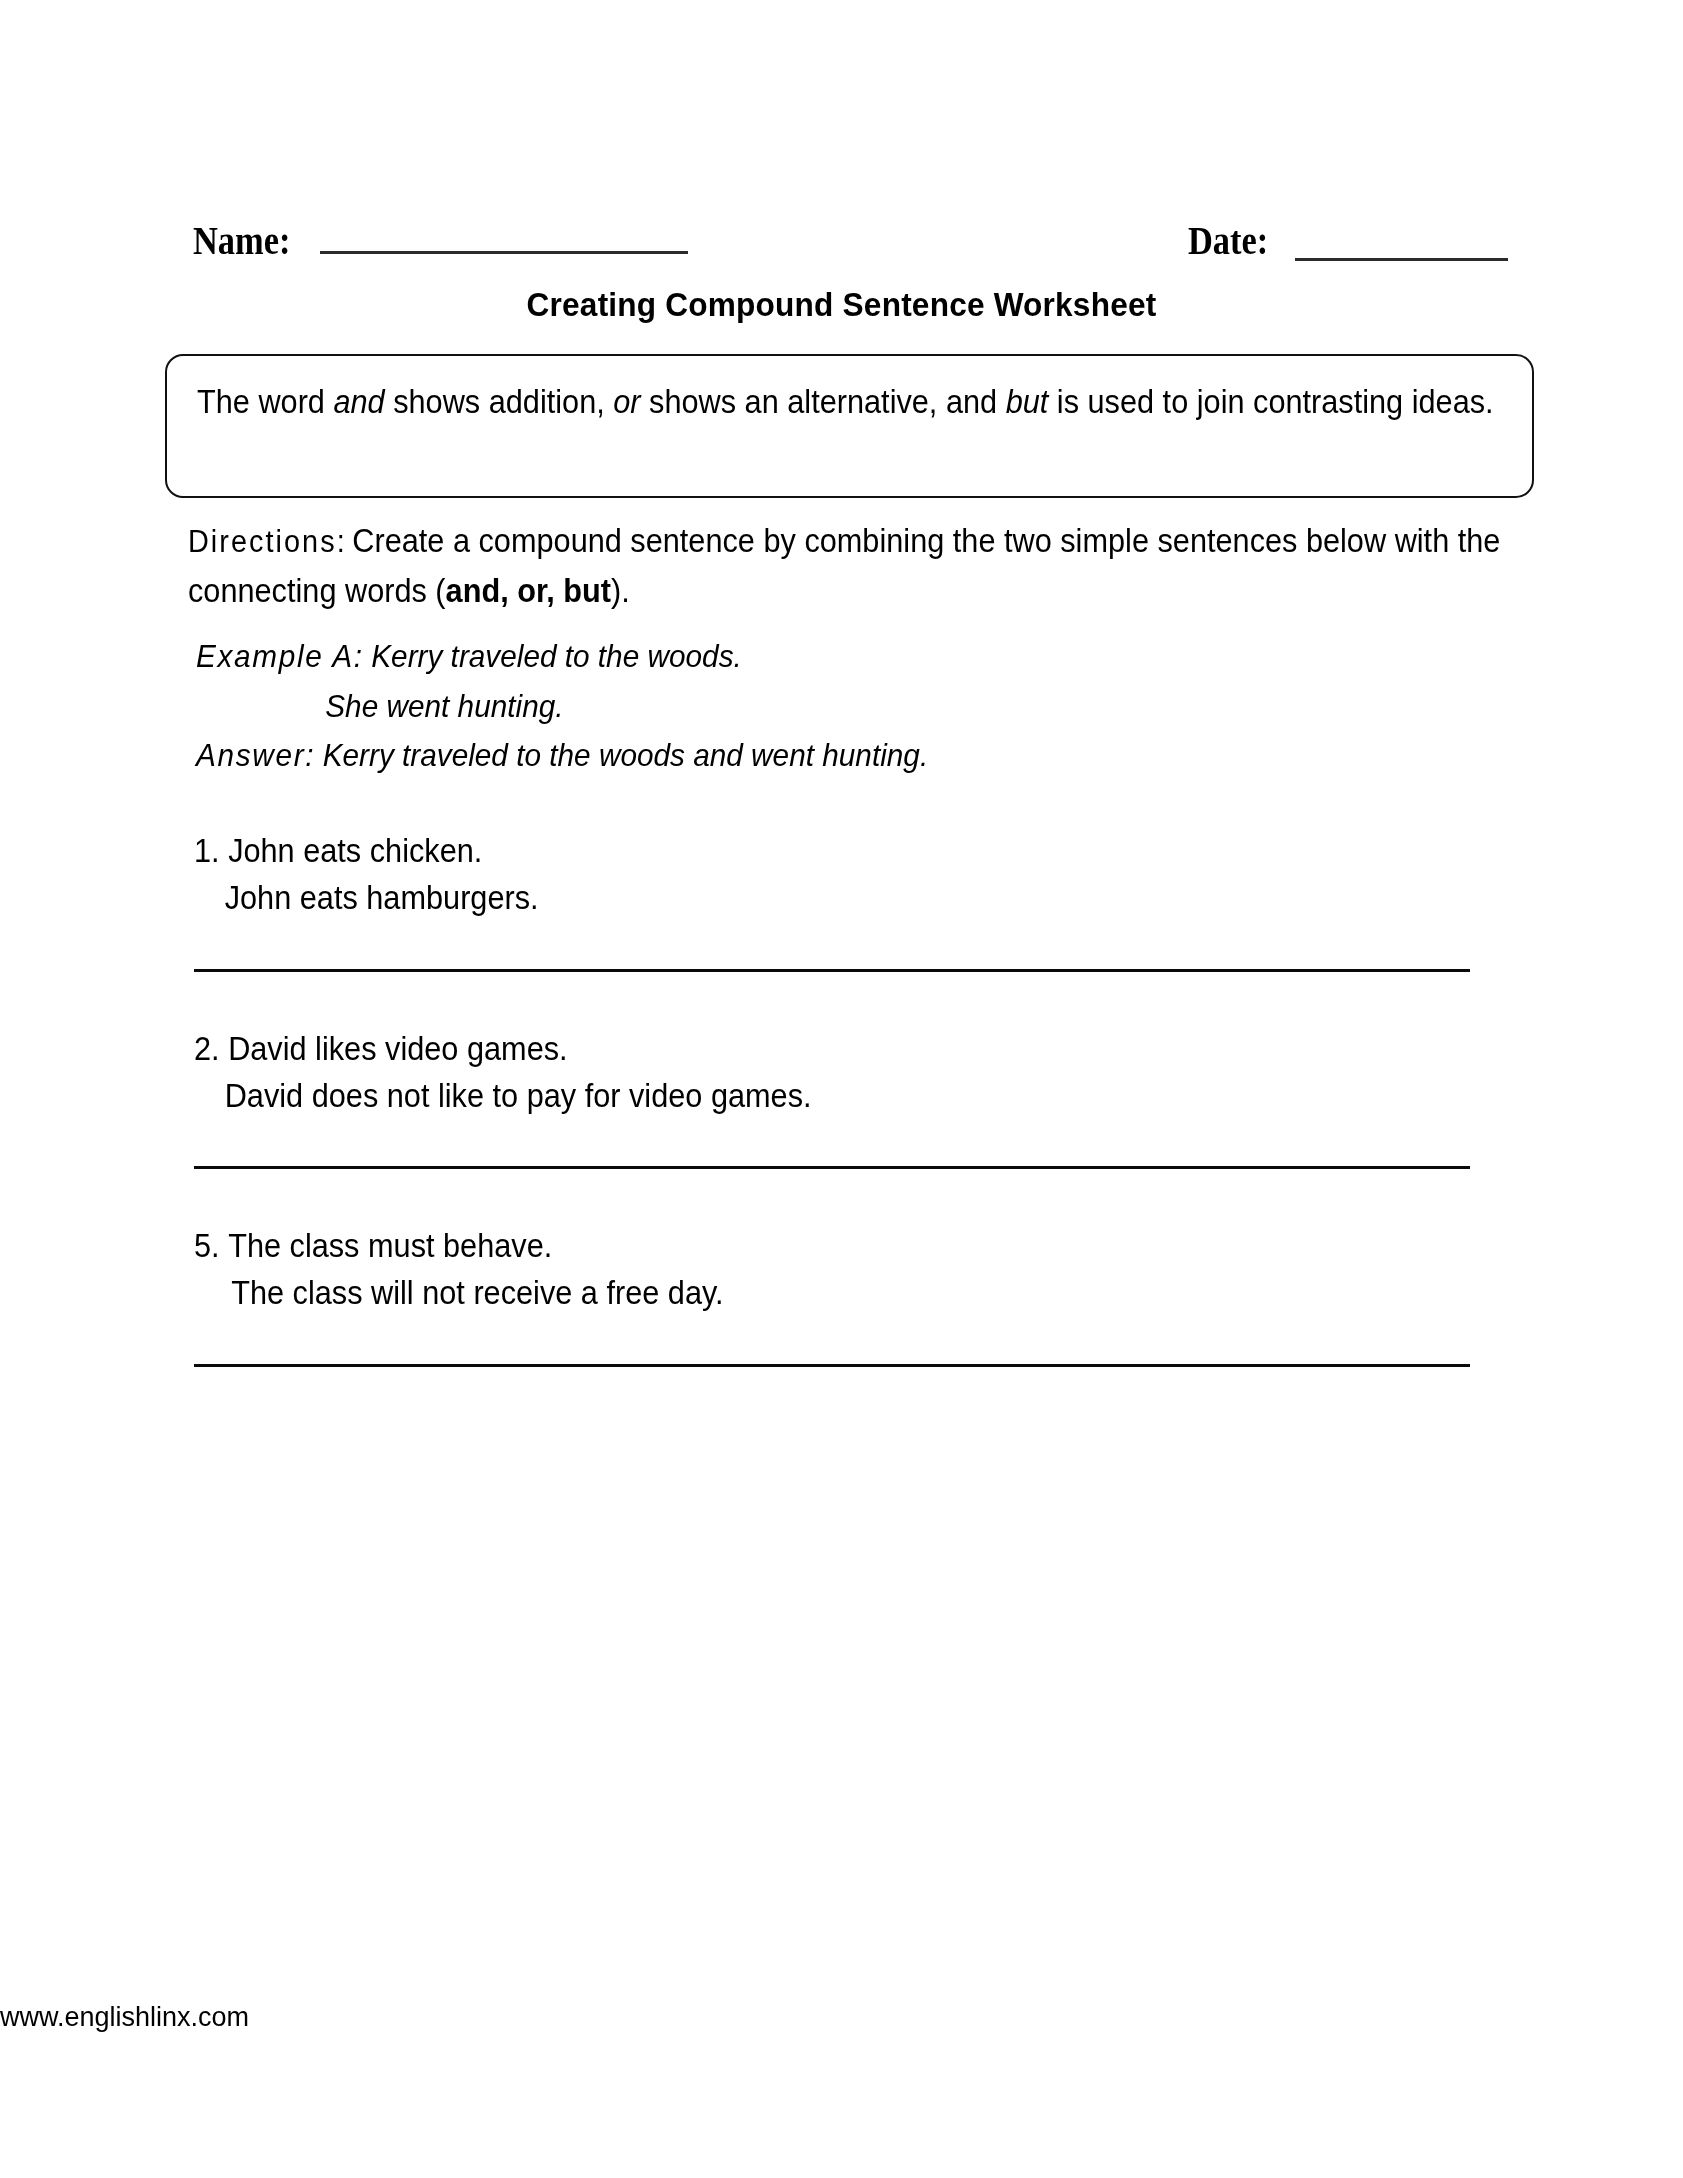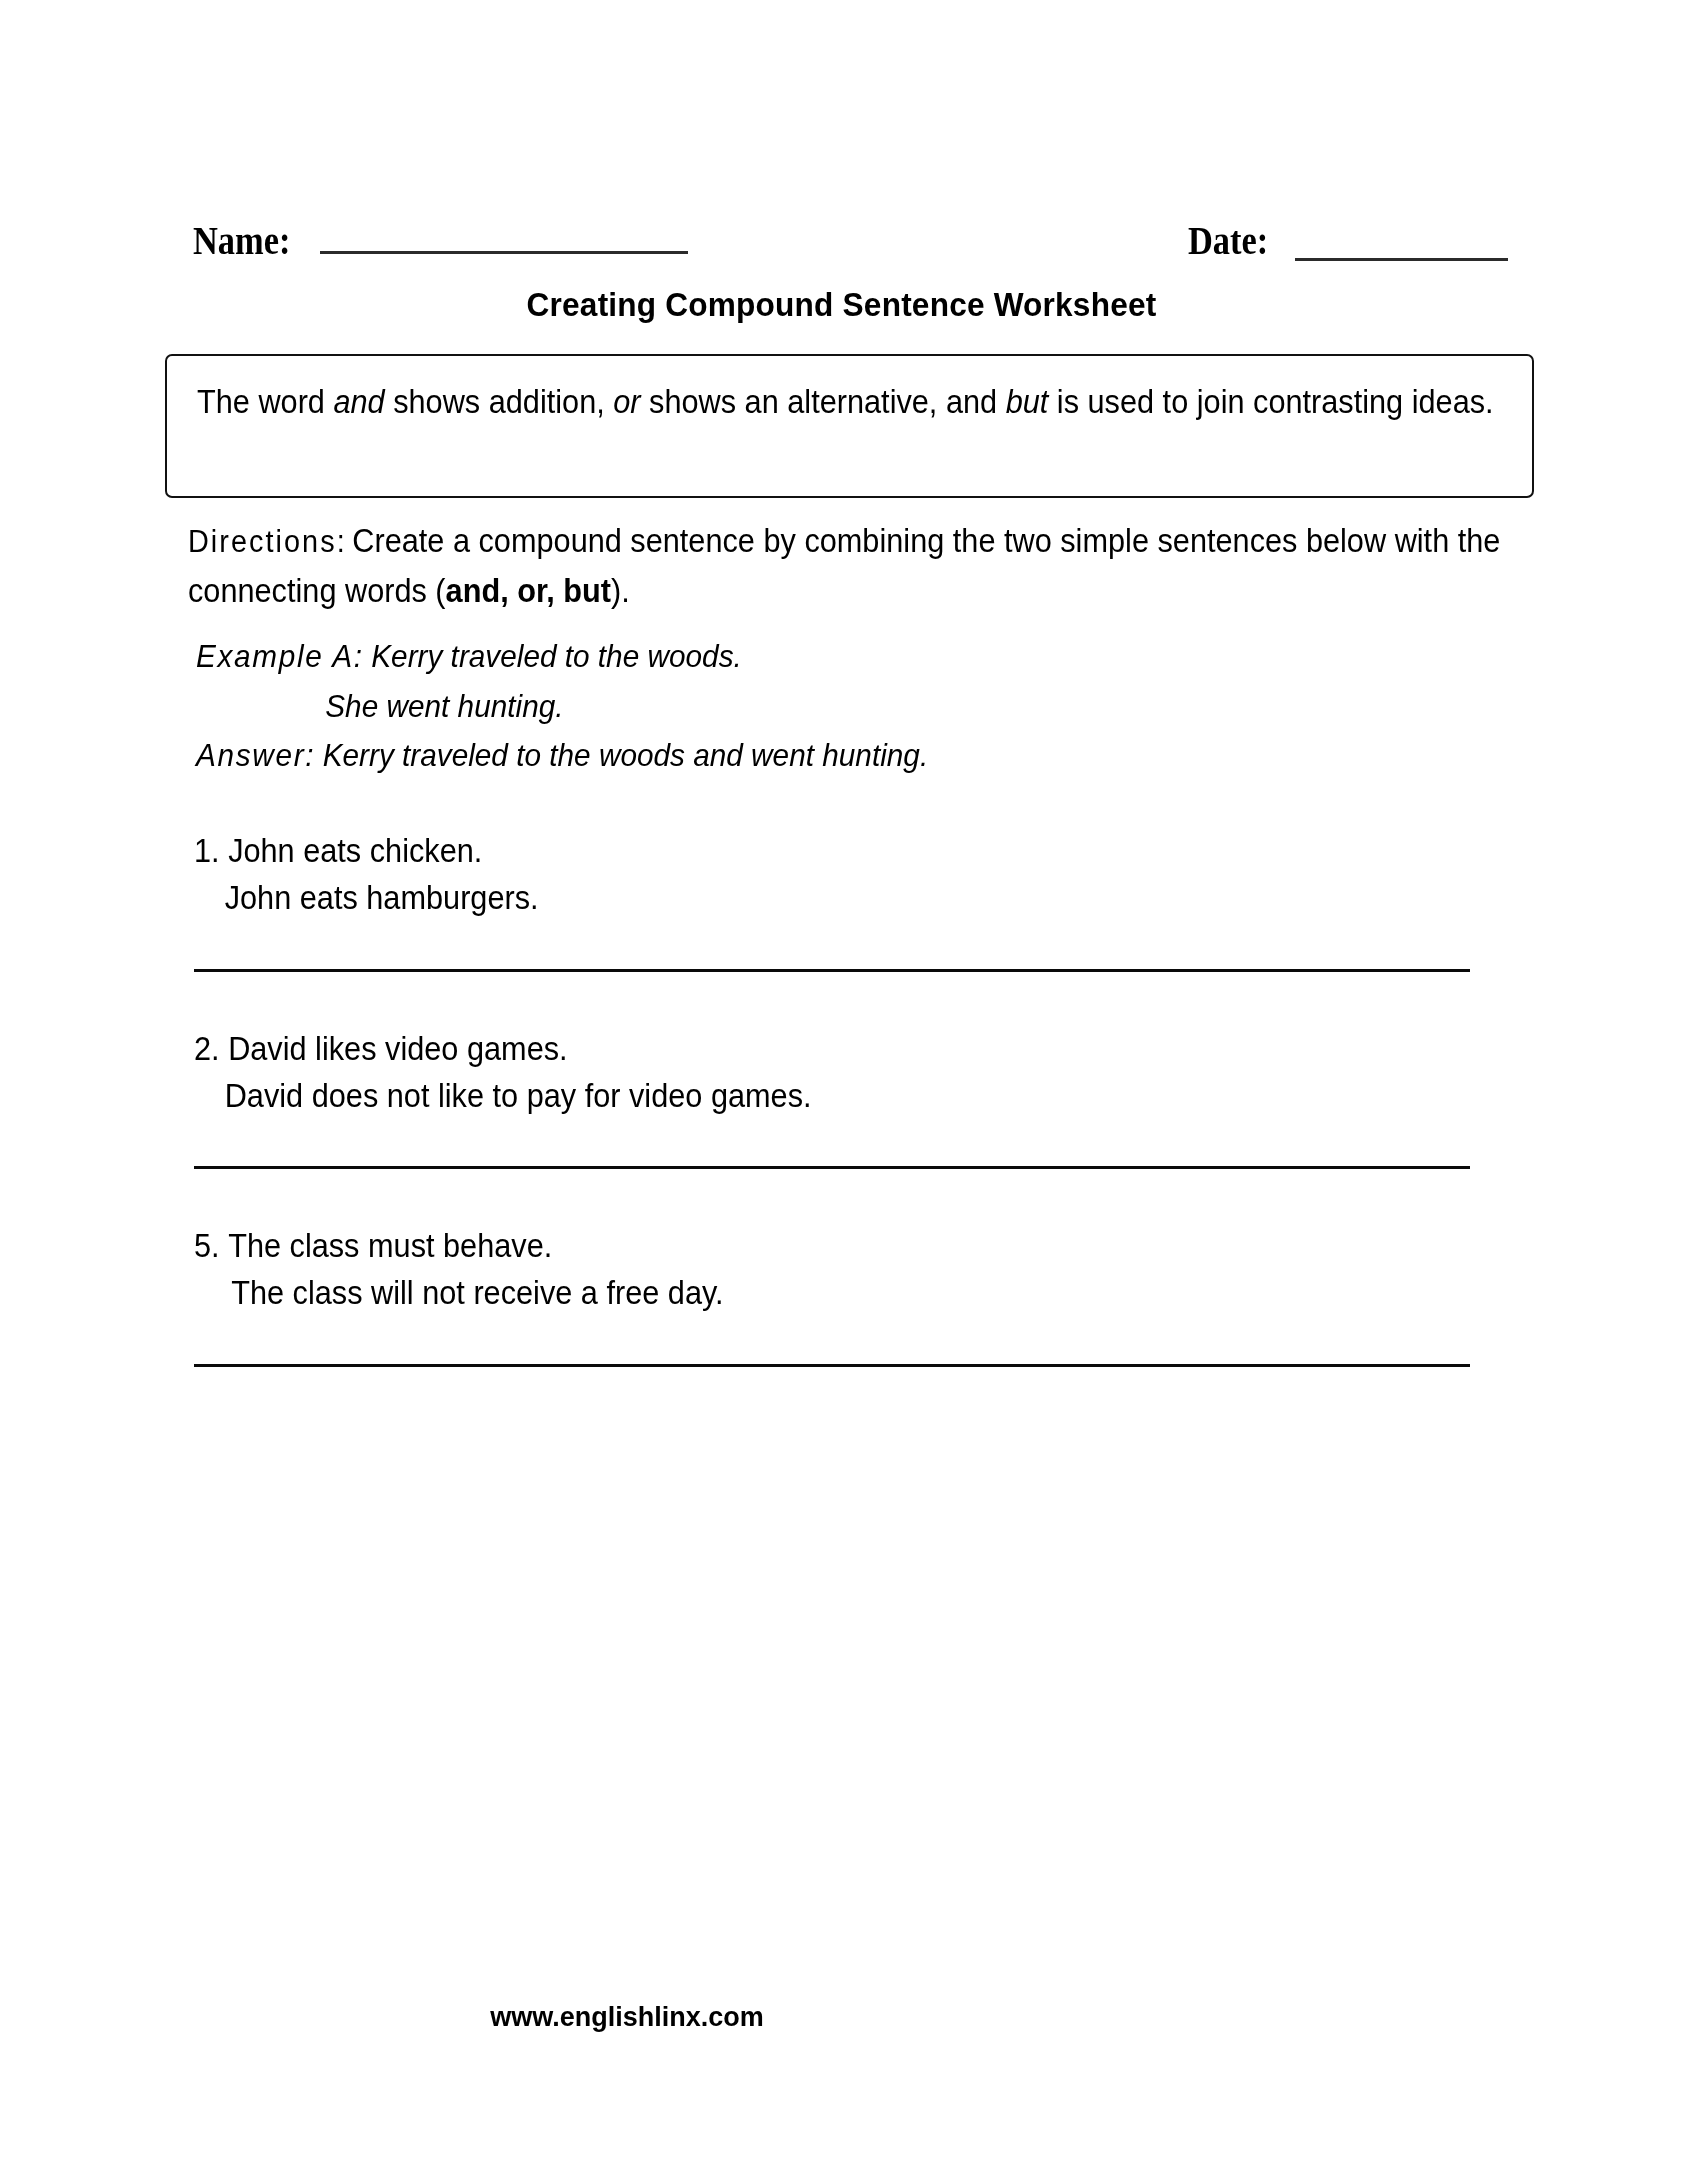--- a/index.html
+++ b/index.html
@@ -84,21 +84,21 @@
   }
 
   
   .intro-box {
     position: absolute;
     left: 165px;
     top: 354px;
     width: 1369px;
     min-height: 144px;
     border: 2px solid #111111;
-    border-radius: 7px;
+    border-radius: 18px;
     padding: 22px 30px 18px 30px;
   }
   .intro-text {
     font-size: 33px;
     line-height: 1.45;
     transform: scaleX(0.93);
     transform-origin: left top;
     width: 107.5%;
   }
   .intro-text i { font-style: italic; }
@@ -176,23 +176,23 @@
     margin-bottom: 54px;
   }
 
   
   .footer-url {
     position: absolute;
     left: 0;
     top: 2002px;
     width: 1452px;
     padding-right: 198px;
-    text-align: center;
+    text-align: left;
     font-size: 27px;
-    font-weight: bold;
+    font-weight: normal;
   }
 </style>
 </head>
 <body>
 
 <div class="page">
 
   <div class="header-row">
     <div class="name-block">
       <span class="field-label">Name:</span>

